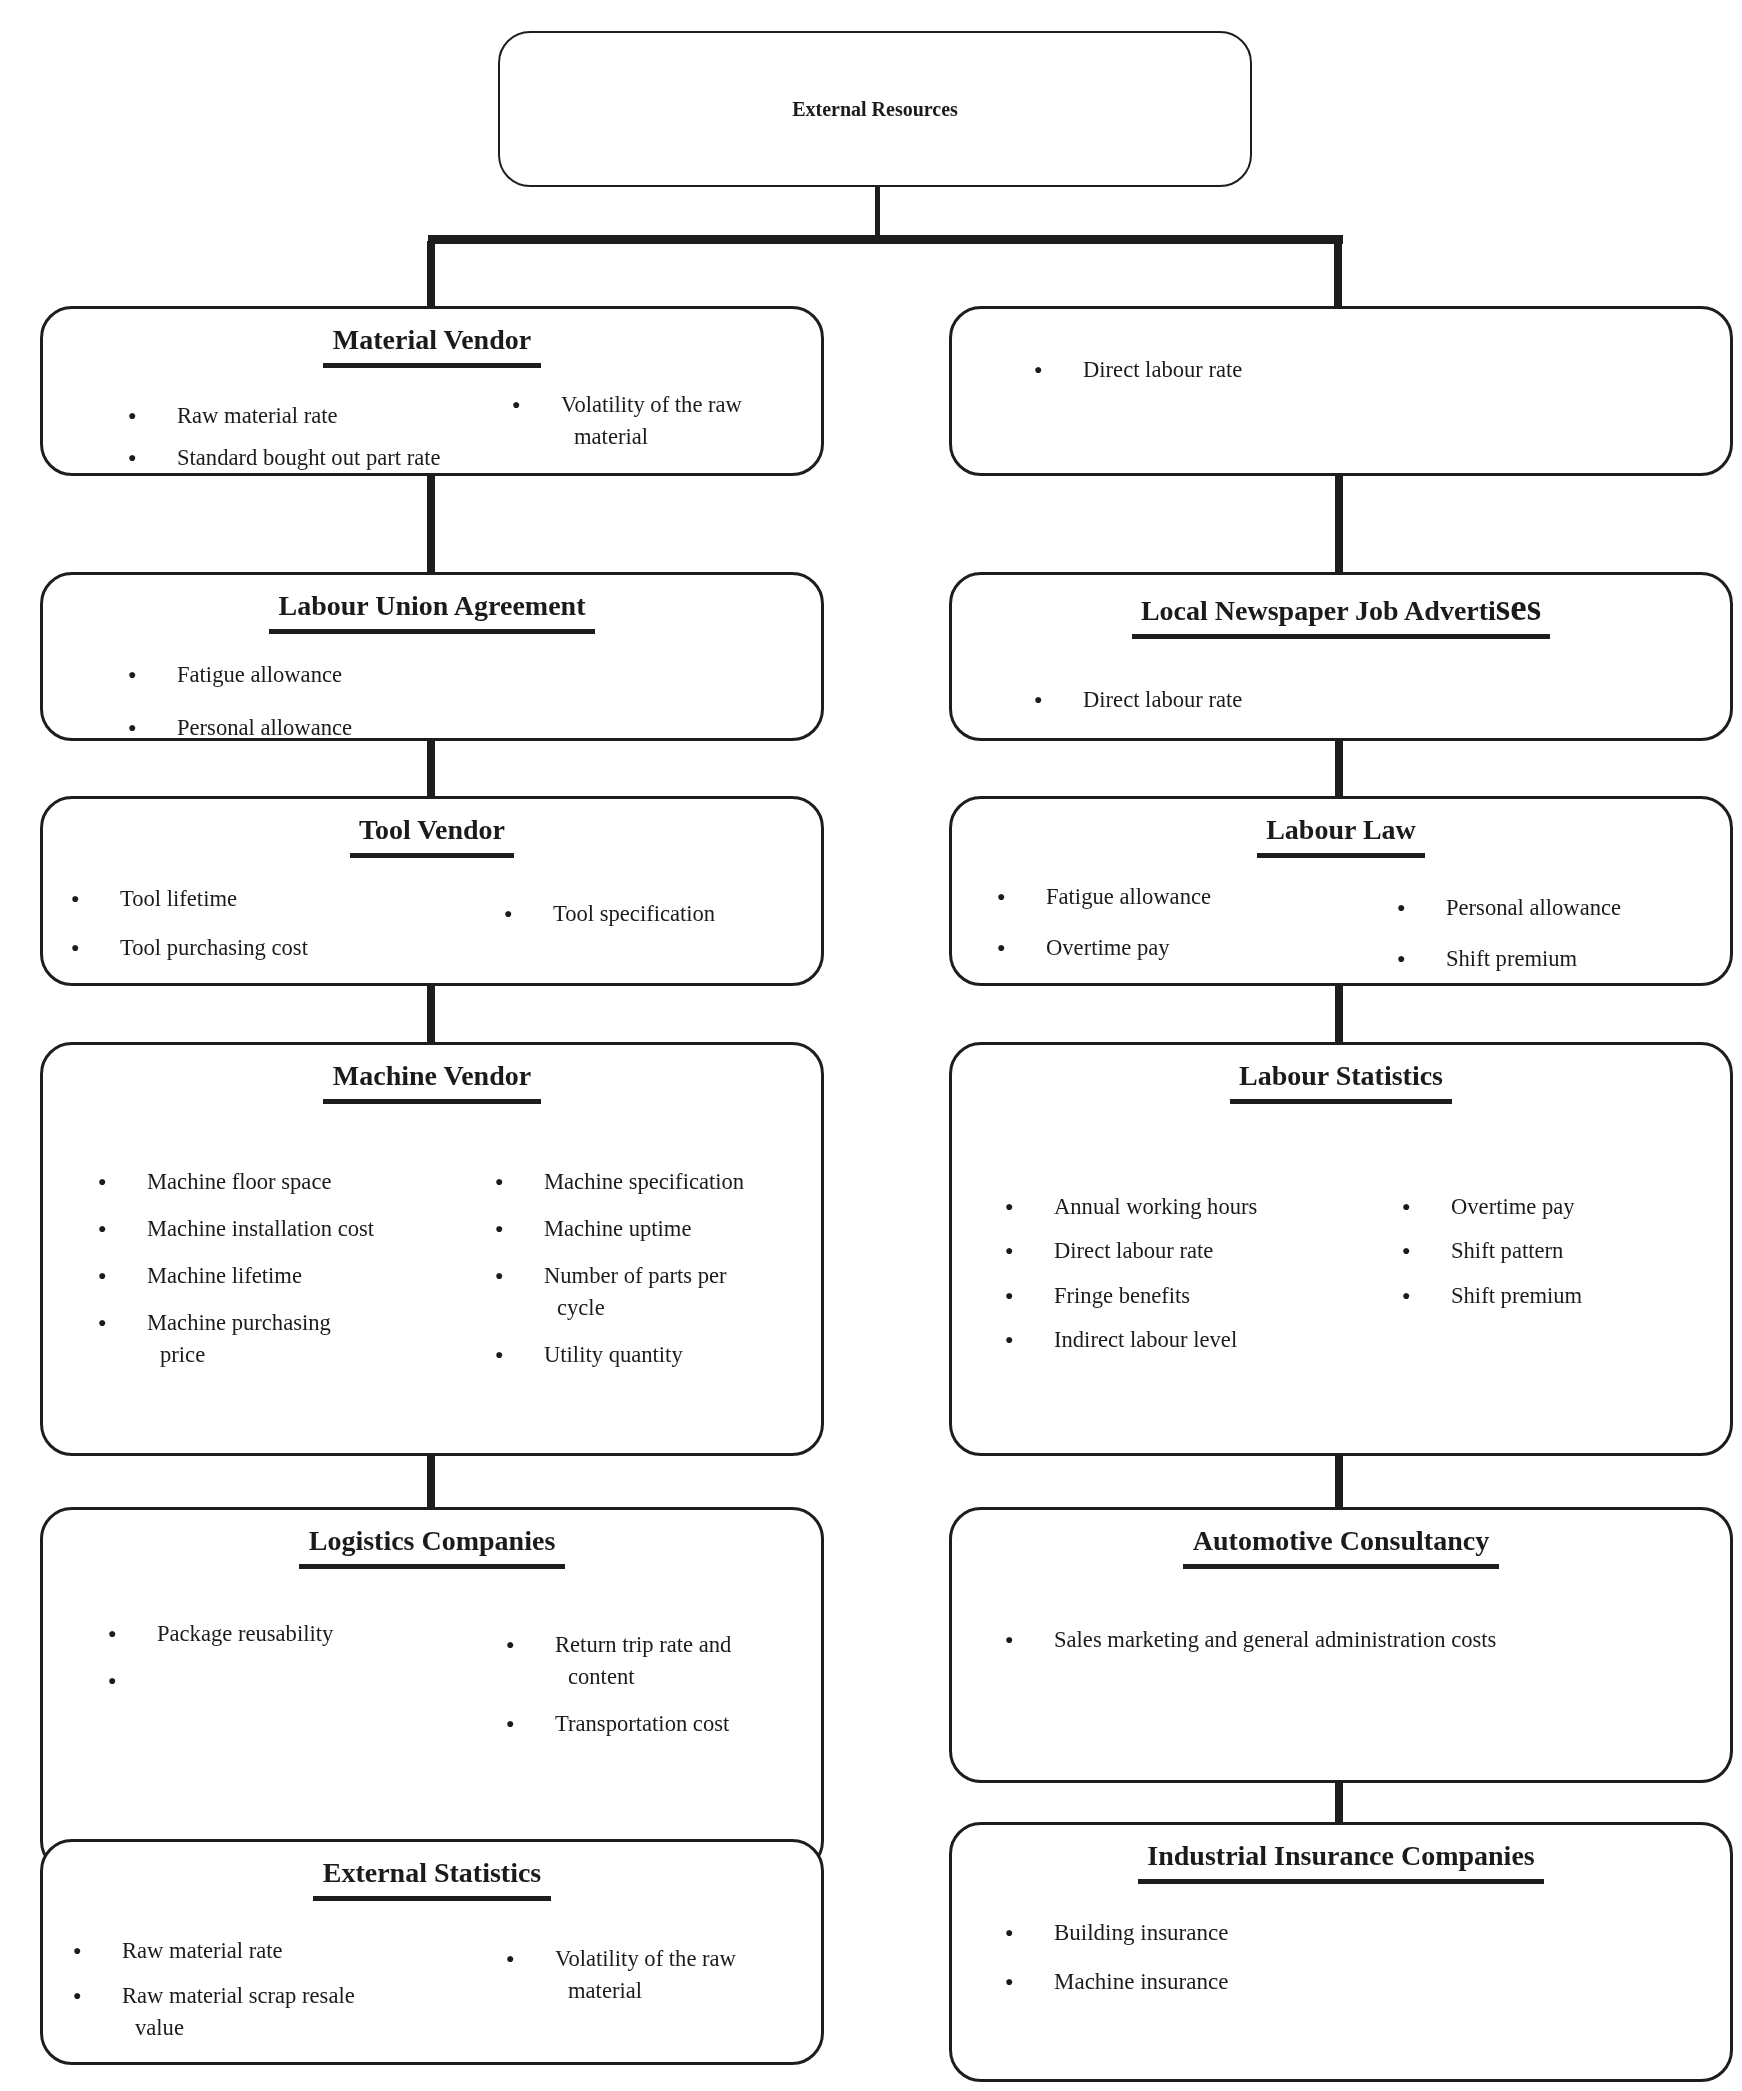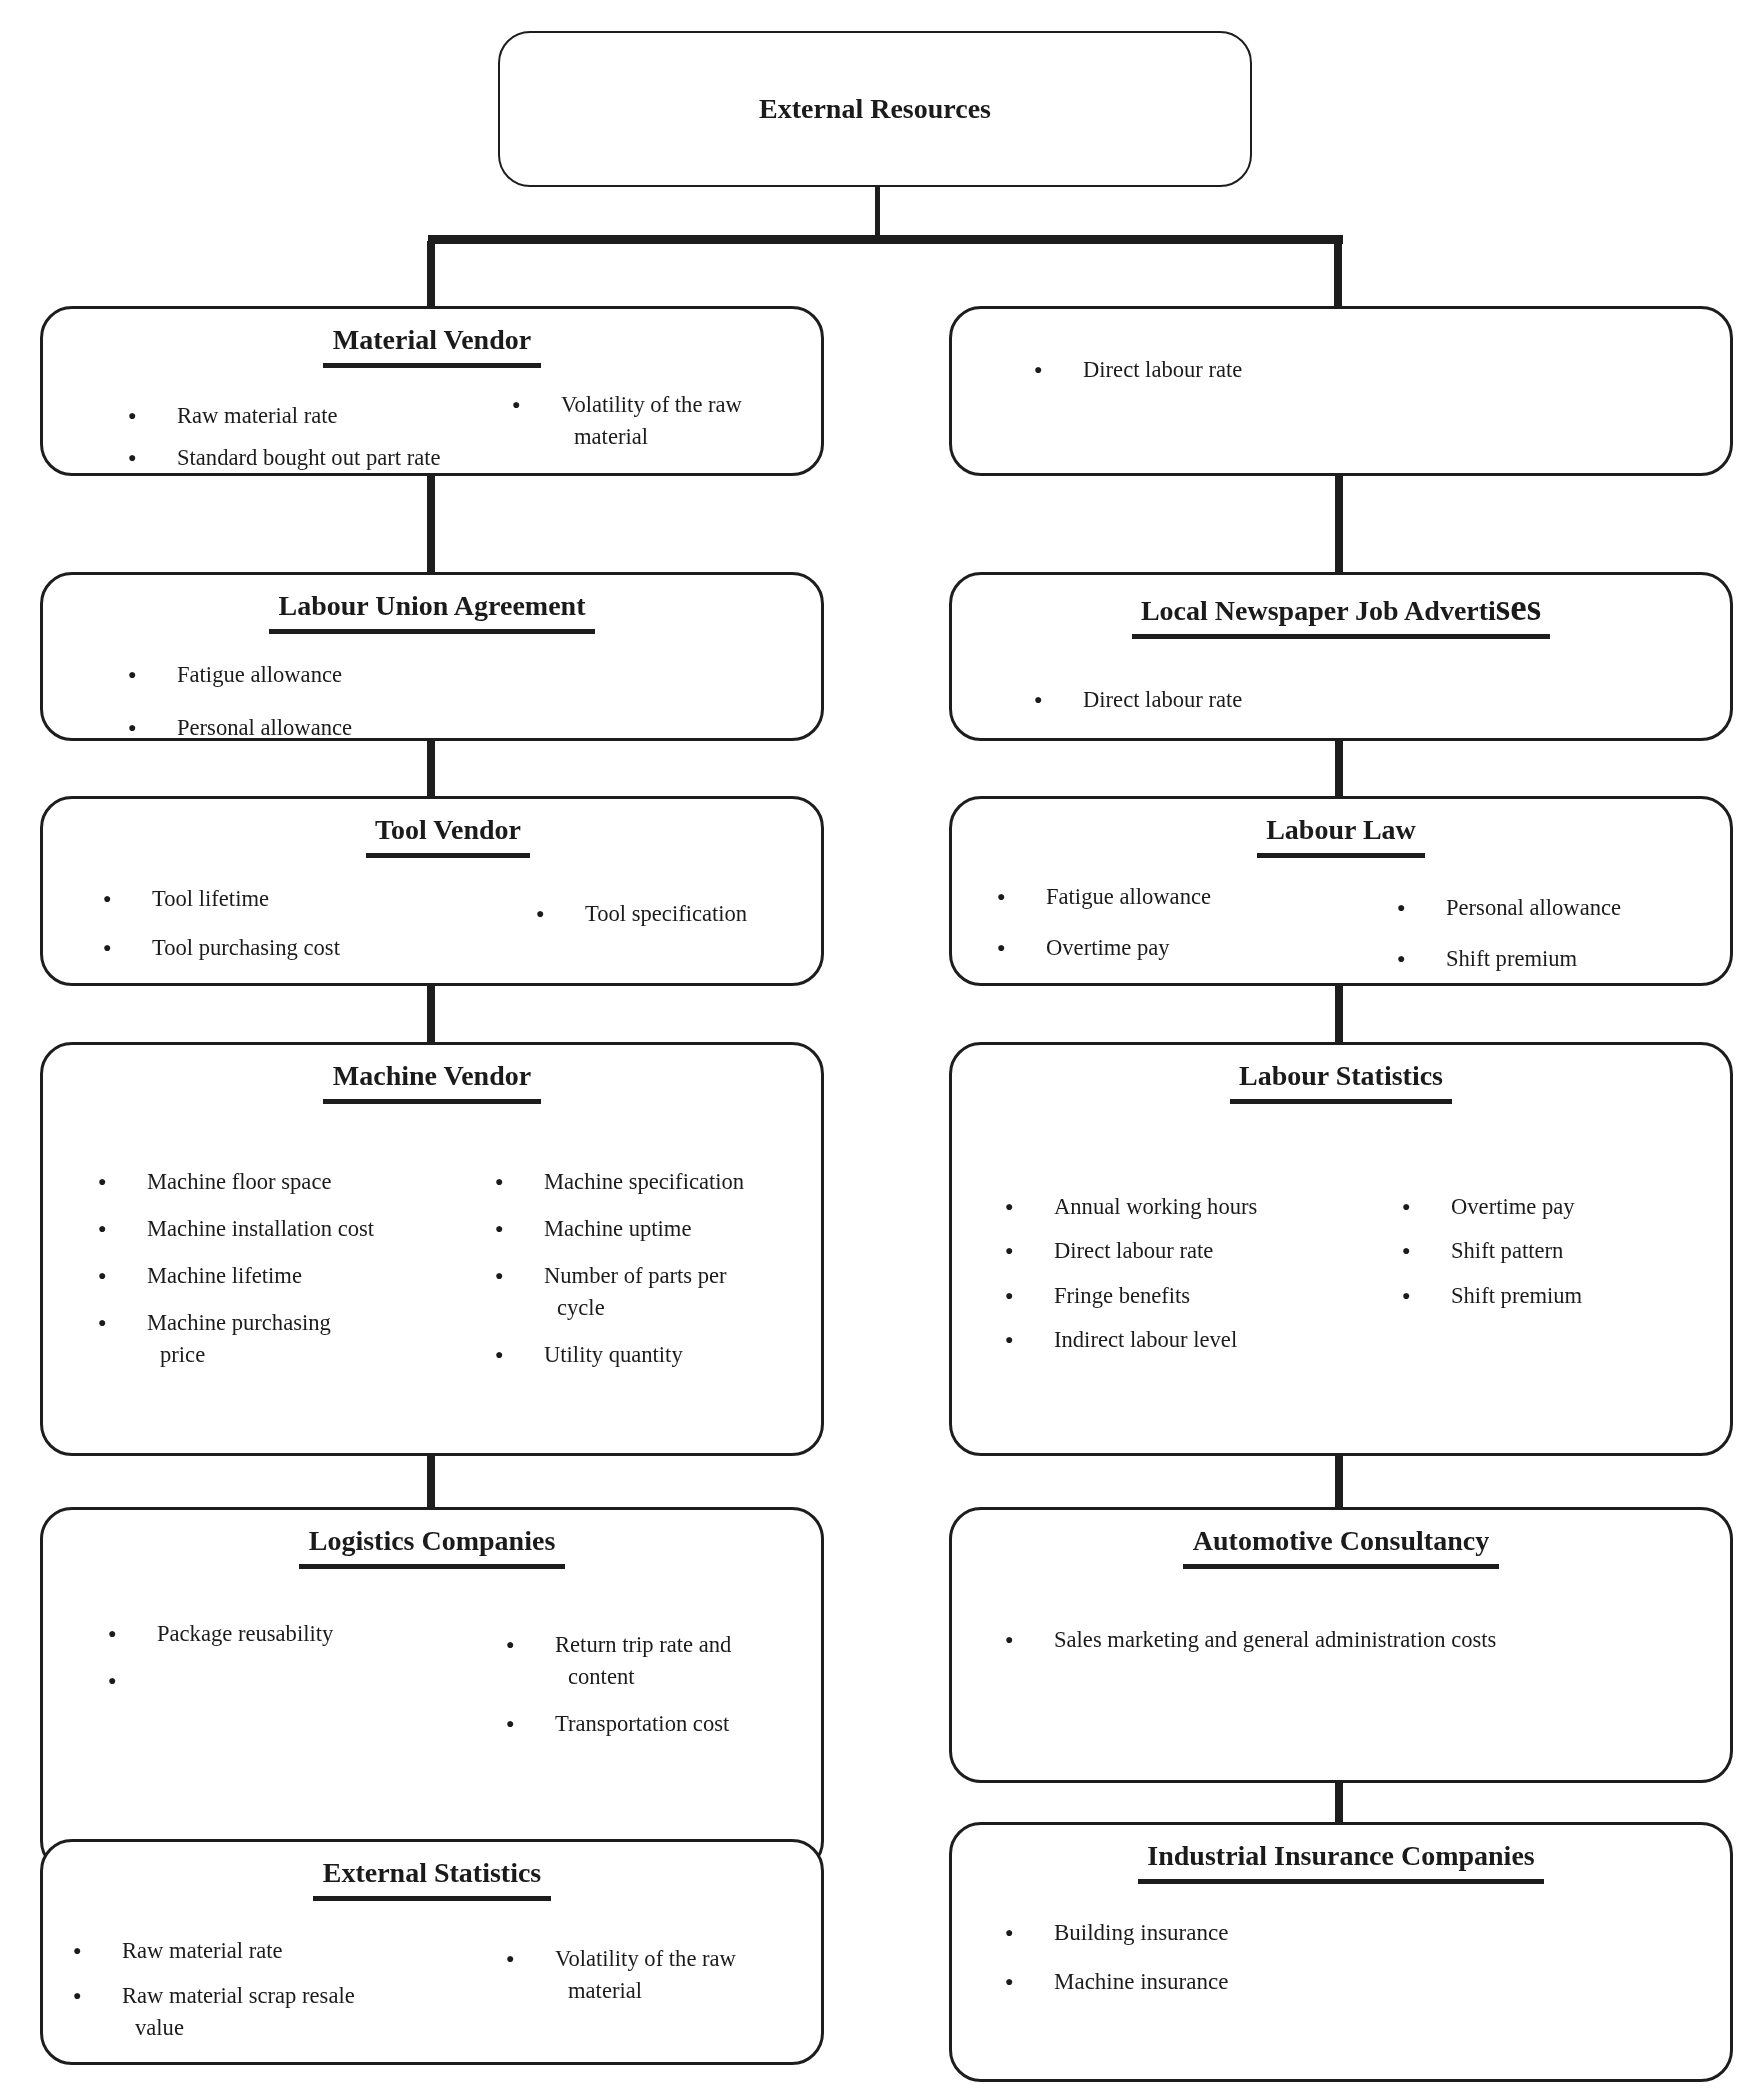--- a/index.html
+++ b/index.html
@@ -55,26 +55,26 @@
   .col li { display: flex; margin-bottom: var(--mb, 13px); }
   .dot { flex: none; width: 21px; margin-right: 28px; font-size: 14px; line-height: 32px; }
   .txt { font-size: 22.6px; line-height: 32px; padding-left: 13px; text-indent: -13px; }
 
   
   #external {
     left: 498px; top: 31px; width: 754px; height: 156px;
     border-width: 2.8px; border-radius: 32px;
     display: flex; align-items: center; justify-content: center;
   }
-  #external .root-title { font-size: 28px; font-weight: bold; }
+  #external .root-title { font-size: 20px; font-weight: bold; }
 
   
   #material-vendor      { left: 40px; top: 306px;  width: 784px; height: 170px; }
   #labour-union         { left: 40px; top: 572px;  width: 784px; height: 169px; }
-  #tool-vendor          { left: 40px; top: 796px;  width: 784px; height: 190px; padding-left: 32px; }
+  #tool-vendor          { left: 40px; top: 796px;  width: 784px; height: 190px; }
   #machine-vendor       { left: 40px; top: 1042px; width: 784px; height: 414px; }
   #logistics            { left: 40px; top: 1507px; width: 784px; height: 366px; }
   #material-statistics  { left: 40px; top: 1839px; width: 784px; height: 226px; }
 
   
   #job-agencies         { left: 949px; top: 306px;  width: 784px; height: 170px; }
   #local-newspaper      { left: 949px; top: 572px;  width: 784px; height: 169px; }
   #labour-law           { left: 949px; top: 796px;  width: 784px; height: 190px; }
   #labour-statistics    { left: 949px; top: 1042px; width: 784px; height: 414px; }
   #automotive           { left: 949px; top: 1507px; width: 784px; height: 276px; }

